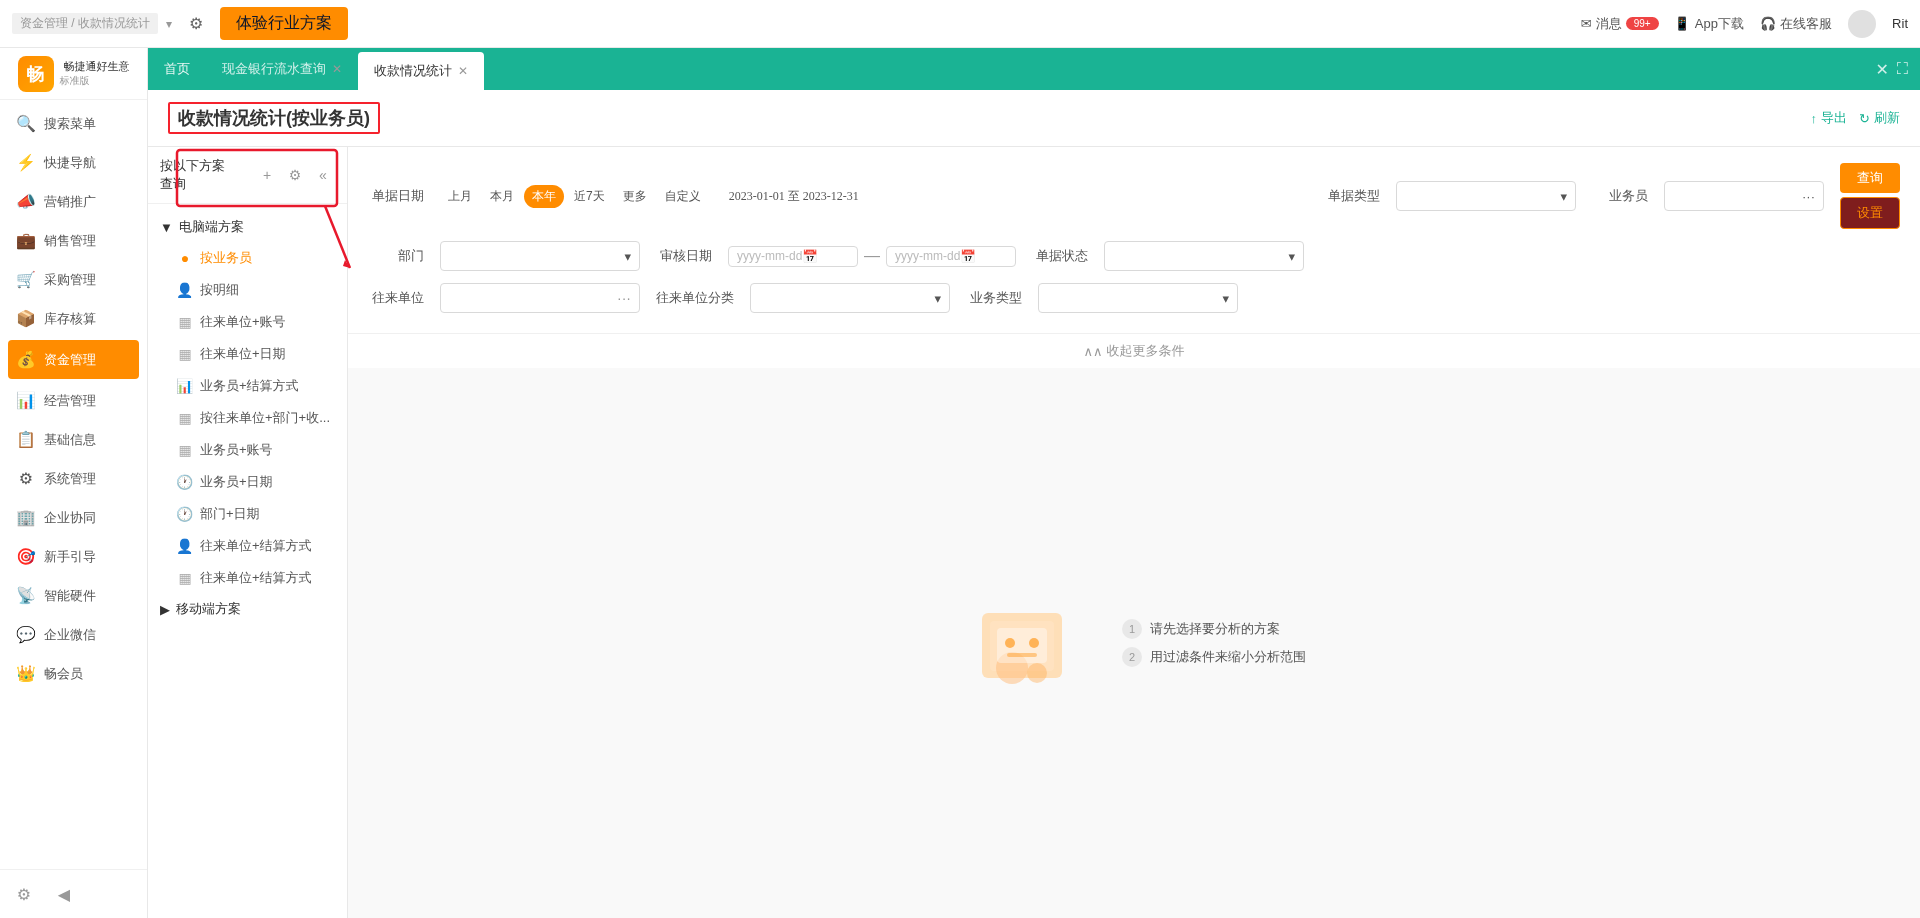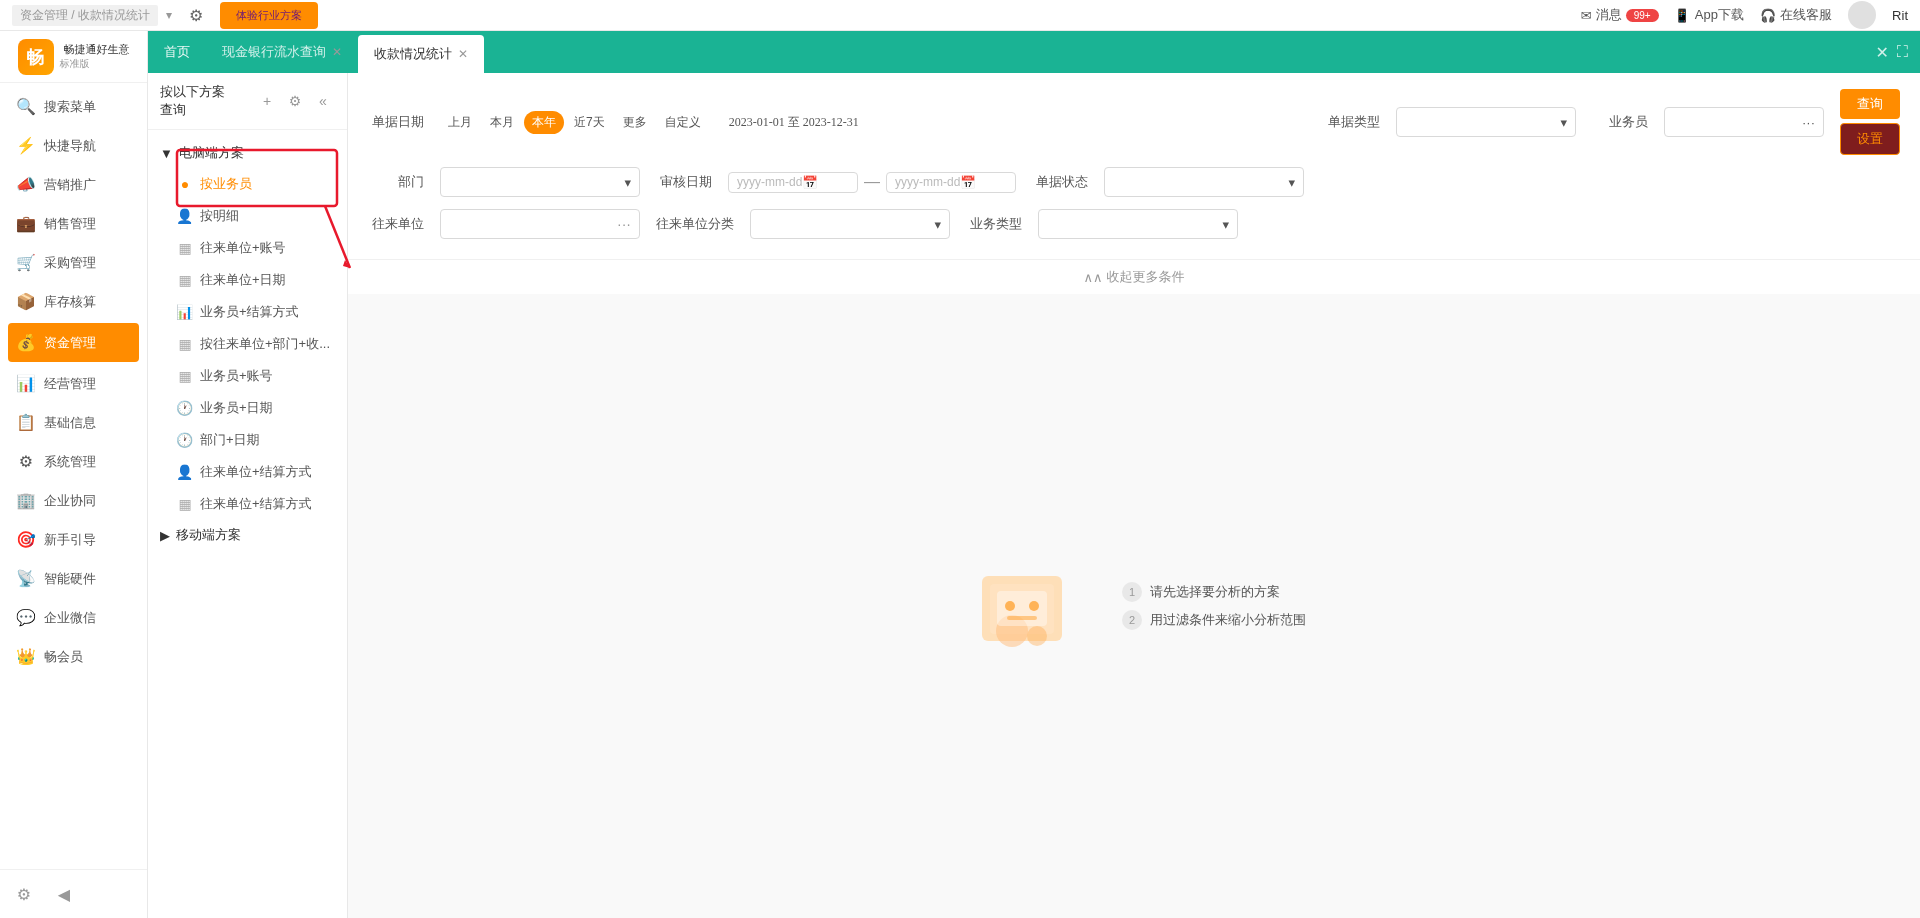--- a/index.html
+++ b/index.html
@@ -1,20 +1,20 @@
 <!DOCTYPE html>
 <html><head>
   <meta charset="utf-8">
   <style>
     * { box-sizing: border-box; margin: 0; padding: 0; font-family: 'Microsoft YaHei', Arial, sans-serif; }
     body { background: #f5f5f5; display: flex; flex-direction: column; height: 918px; overflow: hidden; }
     
     
     .top-bar {
-      height: 31px;
+      height: 48px;
       background: #fff;
       display: flex;
       align-items: center;
       padding: 0 12px;
       border-bottom: 1px solid #e8e8e8;
       gap: 8px;
       flex-shrink: 0;
     }
     .top-bar-left {
       display: flex;
@@ -31,26 +31,26 @@
     }
     .chevron-icon { color: #999; font-size: 12px; }
     .settings-icon-btn {
       width: 32px; height: 32px;
       display: flex; align-items: center; justify-content: center;
       cursor: pointer; color: #666;
       font-size: 16px;
     }
     .trial-btn {
       background: #ff8c00;
-      color: #701a75;
+      color: #0f172a;
       border: none;
       padding: 6px 16px;
       border-radius: 4px;
       cursor: pointer;
-      font-size: 11px;
+      font-size: 16px;
     }
     .top-bar-right {
       display: flex;
       align-items: center;
       gap: 16px;
     }
     .top-right-item {
       display: flex;
       align-items: center;
       gap: 4px;
@@ -501,20 +501,33 @@
       </div>
       <div class="tab-bar-end"></div>
       <div class="tab-bar-actions">
         <span class="tab-action-icon">✕</span>
         <span class="tab-action-icon">⛶</span>
       </div>
     </div>
 
     <div class="page-content">
 
+      <div class="page-header">
+        <div class="page-title">收款情况统计(按业务员)</div>
+        <div class="page-header-actions">
+          <div class="export-btn">
+            <span>↑</span>
+            <span>导出</span>
+          </div>
+          <div class="refresh-btn">
+            <span>↻</span>
+            <span>刷新</span>
+          </div>
+        </div>
+      </div>
 
       <div class="body-with-panel">
 
         <div class="left-panel">
           <div class="panel-header">
             <span class="panel-header-title">按以下方案查询</span>
             <div class="panel-header-icons">
               <div class="panel-icon-btn">+</div>
               <div class="panel-icon-btn">⚙</div>
               <div class="panel-icon-btn">«</div>

